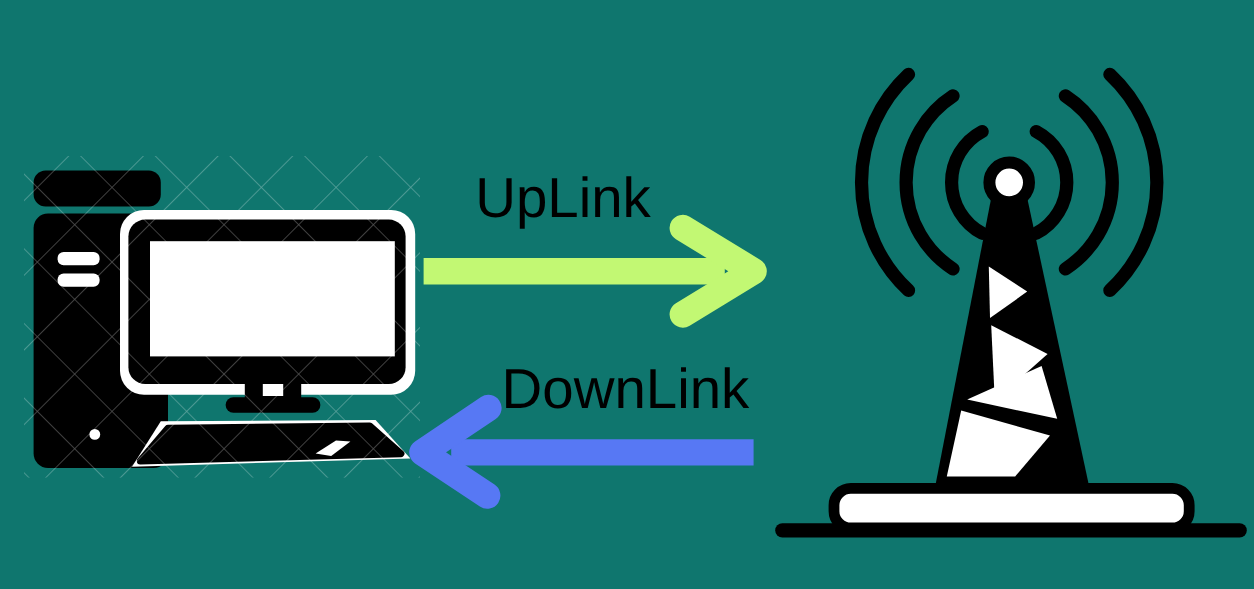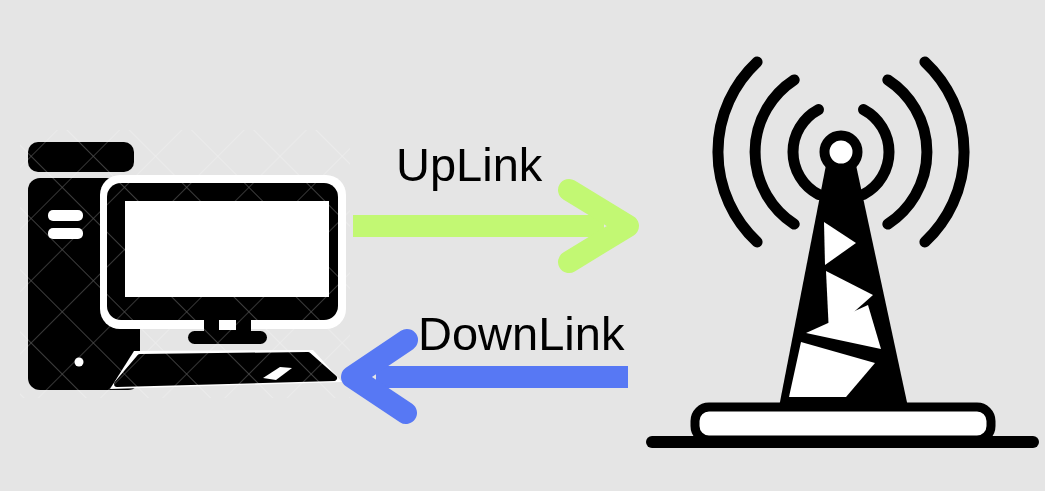--- a/index.html
+++ b/index.html
@@ -1,39 +1,39 @@
 <!DOCTYPE html>
 <html><head>
 <meta charset="utf-8">
 <style>
   html, body { margin: 0; padding: 0; background: #ffffff; }
   .canvas {
     position: relative;
     width: 1045px;
     height: 491px;
-    background: #e5e5e5;
+    background: #0f766e;
     overflow: hidden;
     font-family: "Liberation Sans", sans-serif;
   }
   .scene {
     position: absolute;
     left: 0; top: 0;
     width: 1045px; height: 491px;
     display: block;
   }
   .label {
     position: absolute;
     color: #000000;
     font-size: 47px;
     line-height: 1;
     white-space: nowrap;
     letter-spacing: 0px;
   }
   .label.uplink   { left: 396px; top: 141px; }
-  .label.downlink { left: 418px; top: 310px; text-align: center; }
+  .label.downlink { left: 418px; top: 300px; text-align: center; }
 </style>
 </head>
 <body>
 
 <div class="canvas">
 
   <svg class="scene" viewBox="0 0 1045 491" xmlns="http://www.w3.org/2000/svg">
     <defs>
       <pattern id="lattice" width="44" height="44" patternUnits="userSpaceOnUse" patternTransform="rotate(45)">
         <path d="M0 0 H44 M0 0 V44" stroke="rgba(255,255,255,0.32)" stroke-width="1.3" fill="none"></path>

